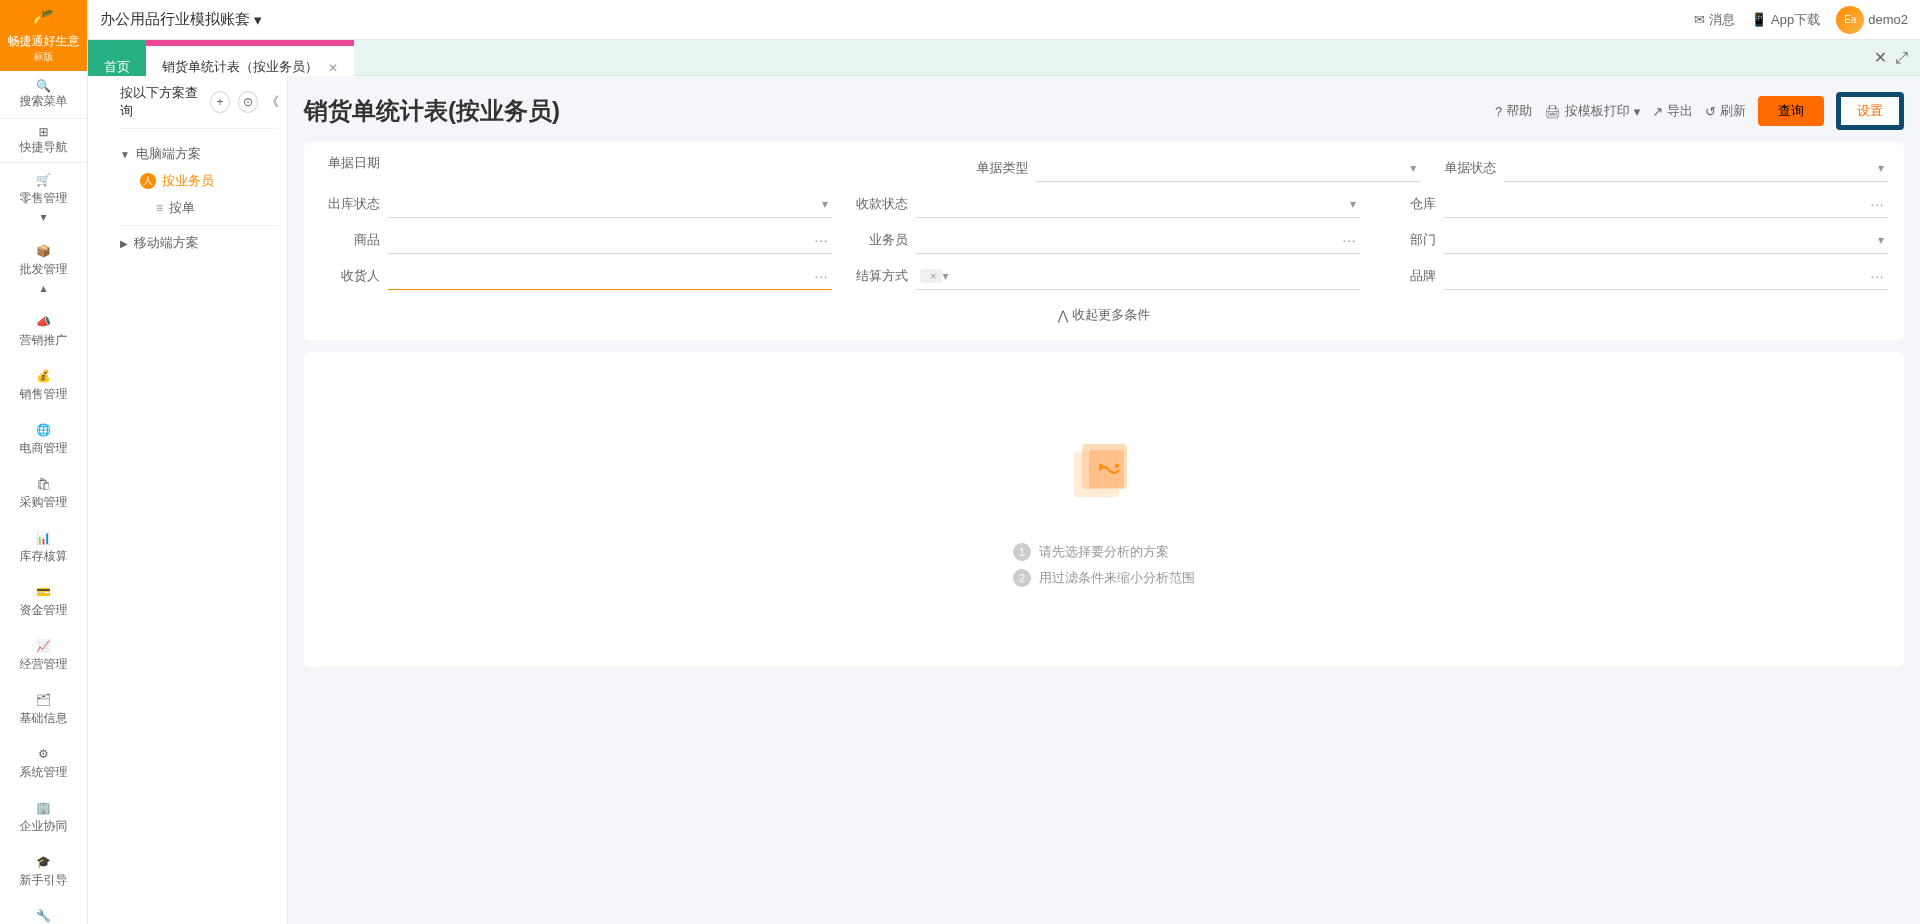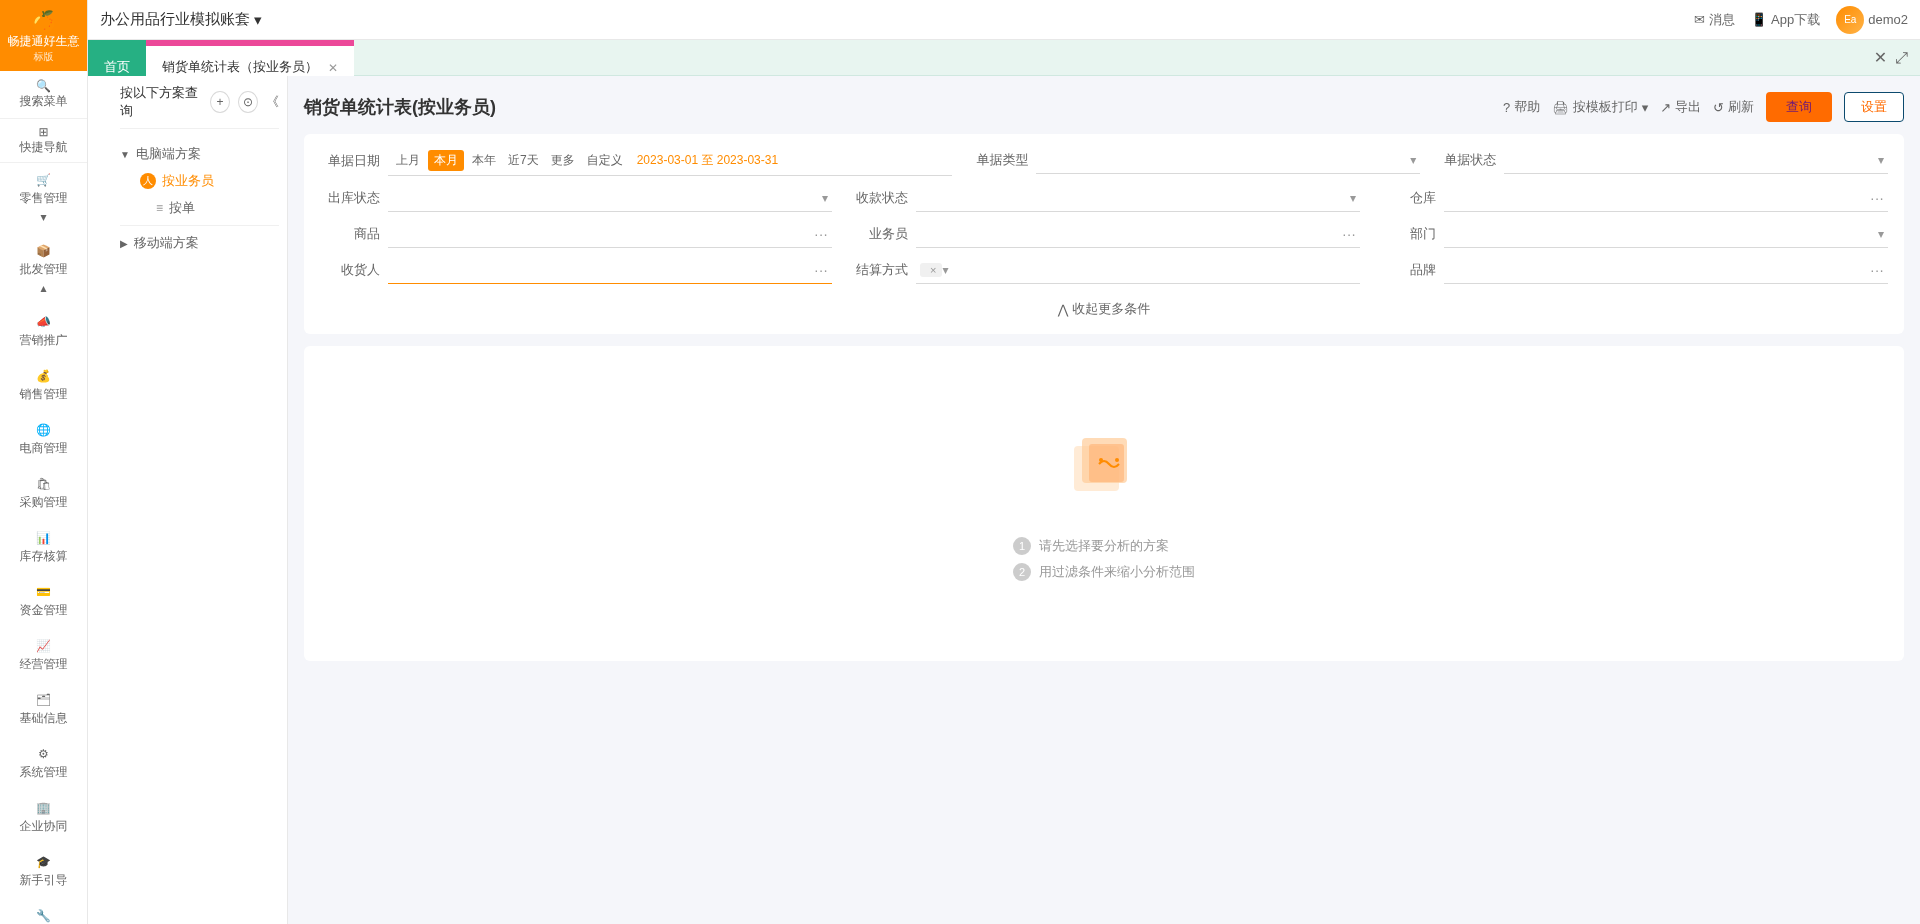--- a/index.html
+++ b/index.html
@@ -29,25 +29,25 @@
     .tabbar { background: #e8f5f0; height: 36px; display: flex; align-items: center; padding: 0 0; border-bottom: 1px solid #d0e8e0; }
     .tab { padding: 0 16px; height: 36px; display: flex; align-items: flex-end; gap: 6px; cursor: pointer; font-size: 13px; color: #666; background: transparent; }
     .tab.home { color: #fff; background: #26b083; font-weight: 500; }
     .tab.active { color: #333; background: #fff; border-top: 6px solid #ec4899; font-family: Liberation Serif, serif; }
     .tab-close { color: #999; font-size: 12px; margin-left: 4px; cursor: pointer; }
     .tabbar-controls { margin-left: auto; display: flex; align-items: center; gap: 8px; padding-right: 12px; }
     .tabbar-ctrl-btn { color: #666; cursor: pointer; font-size: 16px; }
 
     
     .page-header { display: flex; align-items: center; justify-content: space-between; margin-bottom: 12px; }
-    .page-title { font-size: 18px; font-weight: 600; color: #333; }
+    .page-title { font-size: 24px; font-weight: 600; color: #333; }
     .page-actions { display: flex; align-items: center; gap: 12px; }
     .action-btn { display: flex; align-items: center; gap: 4px; color: #666; font-size: 13px; cursor: pointer; }
-    .action-btn-primary { background: #ff6b00; color: #701a75; border: none; padding: 6px 20px; border-radius: 4px; cursor: pointer; font-size: 13px; }
-    .action-btn-secondary { background: #fff; color: #ff6b00; border: 1px solid #0c4a6e; padding: 5px 16px; border-radius: 4px; cursor: pointer; font-size: 13px; }
+    .action-btn-primary { background: #ff6b00; color: #000000; border: none; padding: 6px 20px; border-radius: 4px; cursor: pointer; font-size: 13px; }
+    .action-btn-secondary { background: #fff; color: #ff6b00; border: 5px solid #0c4a6e; padding: 5px 16px; border-radius: 4px; cursor: pointer; font-size: 13px; }
 
     
     .query-panel { background: #fff; border-radius: 6px; padding: 12px 16px; }
     .query-scheme-bar { display: flex; align-items: center; gap: 8px; margin-bottom: 12px; color: #666; font-size: 13px; border-bottom: 1px solid #f0f0f0; padding-bottom: 8px; }
     .scheme-label { color: #333; font-weight: 500; }
     .scheme-icon-btn { width: 22px; height: 22px; border-radius: 50%; border: 1px solid #d9d9d9; display: flex; align-items: center; justify-content: center; cursor: pointer; color: #666; font-size: 12px; }
     .scheme-collapse { margin-left: auto; cursor: pointer; color: #666; }
 
     .query-row { display: flex; align-items: flex-start; margin-bottom: 8px; gap: 16px; }
     .query-field { flex: 1; display: flex; align-items: center; gap: 8px; }
@@ -274,31 +274,20 @@
           <button class="action-btn-primary">查询</button>
           <button class="action-btn-secondary">设置</button>
         </div>
       </div>
 
       <div class="query-panel">
 
         <div class="query-row">
           <div class="query-field" style="flex:1.4;">
             <span class="query-label">单据日期</span>
-            <div class="date-input-wrap">
-              <div class="date-tabs">
-                <span class="date-tab">上月</span>
-                <span class="date-tab active">本月</span>
-                <span class="date-tab">本年</span>
-                <span class="date-tab">近7天</span>
-                <span class="date-tab">更多</span>
-                <span class="date-tab">自定义</span>
-              </div>
-              <span class="date-range">2023-03-01 至 2023-03-31</span>
-            </div>
           </div>
           <div class="query-field">
             <span class="query-label">单据类型</span>
             <div class="query-dropdown-wrap">
               <span class="query-dropdown-val"></span>
               <span class="query-dropdown-arrow">▾</span>
             </div>
           </div>
           <div class="query-field">
             <span class="query-label">单据状态</span>

